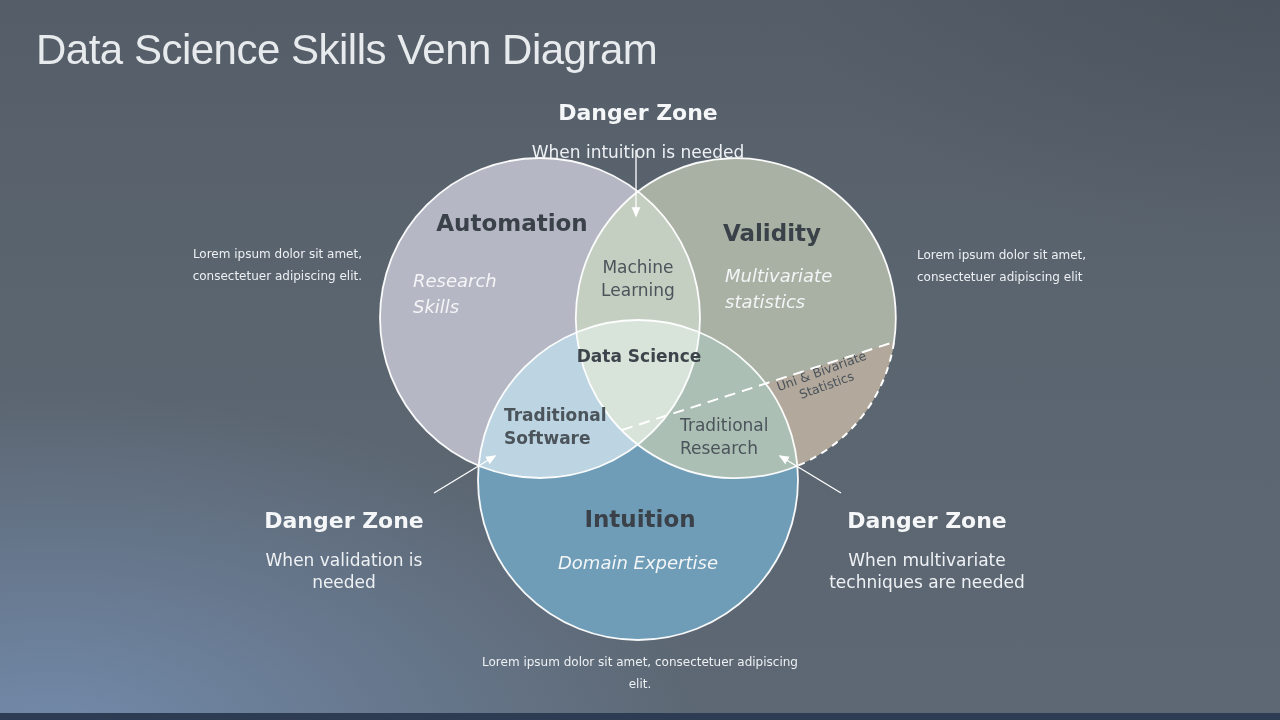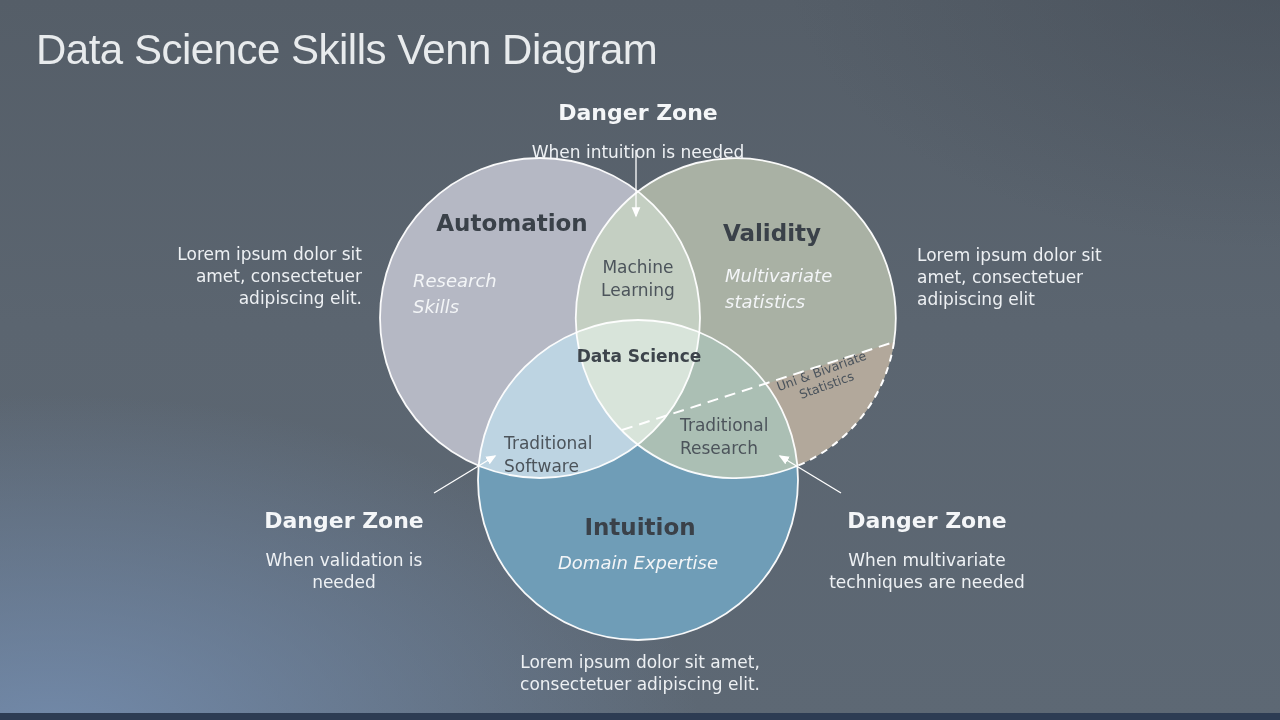--- a/index.html
+++ b/index.html
@@ -19,21 +19,21 @@
     font-size:42px;letter-spacing:-.5px;color:#e8ebed;font-weight:400;
   }
   svg{position:absolute;left:0;top:0;}
   .txt{position:absolute;margin:0;}
   .hdr{font-weight:bold;font-size:23px;color:#3a4149;text-align:center;}
   .sub{font-style:italic;font-size:18px;line-height:26px;color:#f3f5f7;}
   .region{font-size:17px;line-height:23px;color:#4c545b;}
   .center-txt{text-align:center;}
   .dz-title{font-weight:bold;font-size:22px;color:#f4f6f8;margin:0;text-align:center;}
   .dz-text{font-size:17px;line-height:22px;color:#eef1f4;margin:16px;text-align:center;}
-  .note{font-size:17px;line-height:22px;color:#edf0f3;}
+  .note{font-size:12px;line-height:22px;color:#edf0f3;}
   .wedge-label{
     font-size:12.5px;line-height:15px;color:#4a535c;text-align:center;
     transform:rotate(-20deg);
   }
 </style>
 </head>
 <body>
 
 <div class="slide">
 
@@ -90,26 +90,26 @@
     <p class="dz-title">Danger Zone</p>
     <p class="dz-text">When intuition is needed</p>
   </div>
 
   <div class="txt hdr" style="left:392px;top:210px;width:240px;">Automation</div>
   <div class="txt sub" style="left:413px;top:268px;width:115px;">Research Skills</div>
 
   <div class="txt hdr" style="left:672px;top:220px;width:200px;">Validity</div>
   <div class="txt sub" style="left:725px;top:263px;width:145px;">Multivariate statistics</div>
 
-  <div class="txt hdr" style="left:540px;top:506px;width:200px;margin-top:8px;">Intuition</div>
+  <div class="txt hdr" style="left:540px;top:506px;width:200px;">Intuition</div>
   <div class="txt region center-txt" style="left:563px;top:256px;width:150px;">Machine Learning</div>
 
   <div class="txt sub center-txt" style="left:558px;top:550px;width:160px;">Domain Expertise</div>
   <div class="txt region center-txt" style="left:574px;top:345px;width:130px;font-weight:bold;color:#3d444b;line-height:22px;">Data Science</div>
-  <div class="txt region" style="left:504px;top:432px;width:125px;">Traditional Software</div>
+  <div class="txt region" style="left:504px;top:404px;width:125px;font-weight:bold;">Traditional Software</div>
   <div class="txt region" style="left:680px;top:414px;width:125px;">Traditional Research</div>
 
   <div class="txt wedge-label" style="left:776px;top:363px;width:96px;">Uni &amp; Bivariate Statistics</div>
 
   <div class="txt note" style="left:150px;top:243px;width:212px;text-align:right;">Lorem ipsum dolor sit amet, consectetuer adipiscing elit.</div>
   <div class="txt note" style="left:917px;top:244px;width:230px;text-align:left;">Lorem ipsum dolor sit amet, consectetuer adipiscing elit</div>
 
   <div class="txt" style="left:244px;top:508px;width:200px;">
     <p class="dz-title">Danger Zone</p>
     <p class="dz-text">When validation is needed</p>

